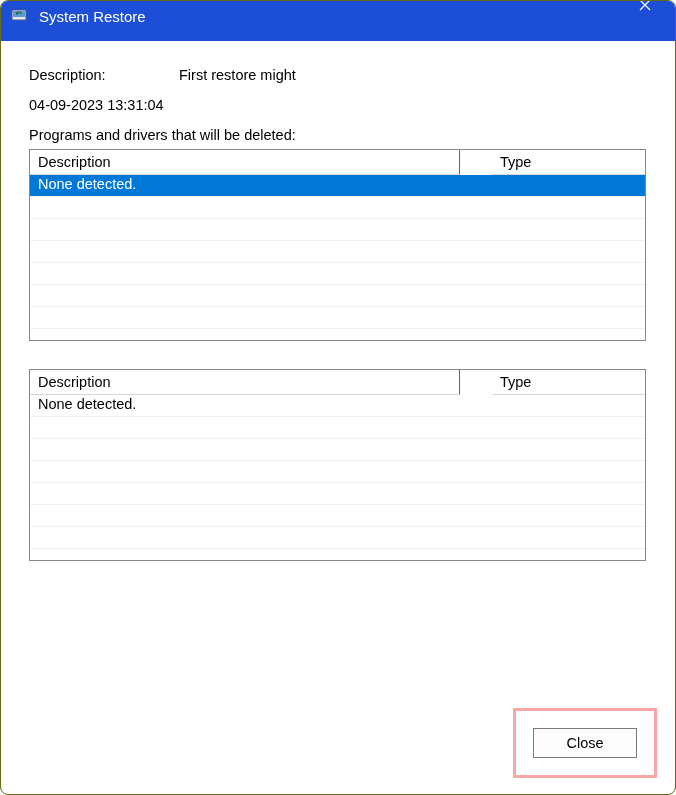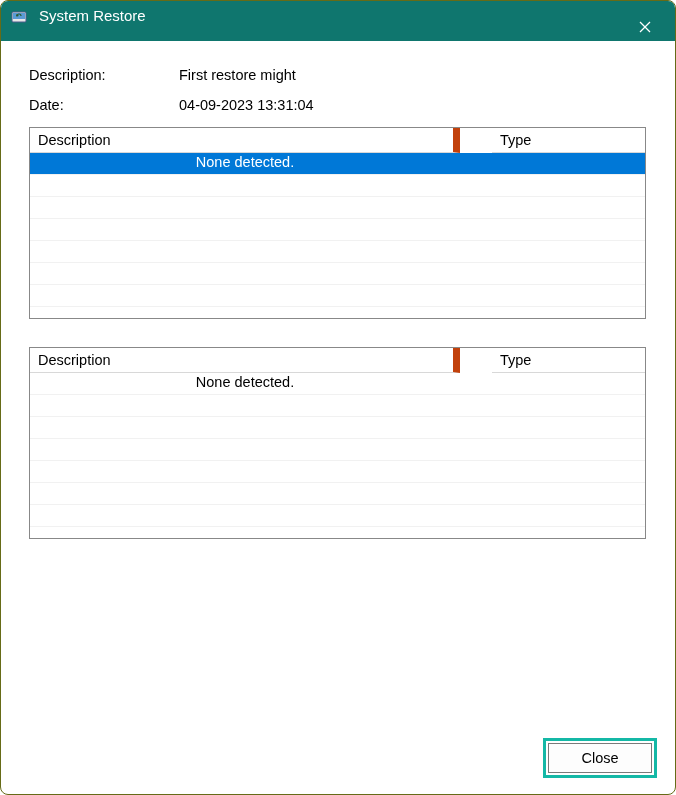--- a/index.html
+++ b/index.html
@@ -14,26 +14,26 @@
     .window {
       width: 676px;
       height: 795px;
       border: 1px solid #666b17;
       border-radius: 8px;
       overflow: hidden;
       display: flex;
       flex-direction: column;
     }
     .titlebar {
-      background: #0f766e;
+      background: #1d4ed8;
       color: #fff;
       height: 40px;
       display: flex;
-      align-items: flex-start;
-      padding: 6px 8px;
+      align-items: flex-end;
+      padding: 16px 8px;
     }
     .titlebar .app-icon {
       width: 20px;
       height: 20px;
       margin-right: 10px;
       display: flex;
       align-items: center;
       justify-content: center;
     }
     .titlebar .title-text {
@@ -77,33 +77,32 @@
       margin-bottom: 28px;
       display: flex;
       flex-direction: column;
       overflow: hidden;
     }
     .table-head {
       display: flex;
       background: #fff;
     }
     .table-head .th {
-      border-right: 7px solid #c2410c;
+      border-right: 1px solid #c2410c;
       border-bottom: 1px solid #d8d8d8;
       padding: 4px 8px;
       font-weight: normal;
       text-align: left;
     }
     .table-head .th:last-child { border-right: none; margin-left: 32px; }
     .col-desc { flex: 0 0 430px; }
     .col-type { flex: 1; }
     .table-body {
       flex: 1;
       overflow: hidden;
-      text-align: center;
     }
     .tr {
       display: flex;
       height: 22px;
       border-bottom: 1px solid #f1f1f1;
     }
     .tr .td {
       padding: 1px 8px;
       overflow: hidden;
       white-space: nowrap;
@@ -120,22 +119,22 @@
     .close-button {
       width: 104px;
       height: 30px;
       background: #fdfdfd;
       border: 1px solid #7a7a7a;
       font-size: 14.5px;
       font-family: inherit;
       cursor: pointer;
     }
     .close-highlight {
-      border: 3px solid #14b8a6;
-      padding: 2px;
+      border: 3px solid #fca5a5;
+      padding: 17px;
       display: inline-block;
     }
   </style>
 </head>
 <body>
 
 <div class="window">
 
   <div class="titlebar">
     <span class="app-icon">
@@ -156,25 +155,25 @@
   </div>
 
   <div class="body">
 
     <div class="row">
       <div class="label">Description:</div>
       <div>First restore might</div>
     </div>
 
     <div class="row">
-      <div class="label">Date:</div>
       <div>04-09-2023 13:31:04</div>
     </div>
 
 
+    <div class="section-label">Programs and drivers that will be deleted:</div>
     <div class="table-wrap">
       <div class="table-head">
         <div class="th col-desc">Description</div>
         <div class="th col-type">Type</div>
       </div>
       <div class="table-body">
         <div class="tr selected">
           <div class="td col-desc">None detected.</div>
           <div class="td col-type"></div>
         </div>

